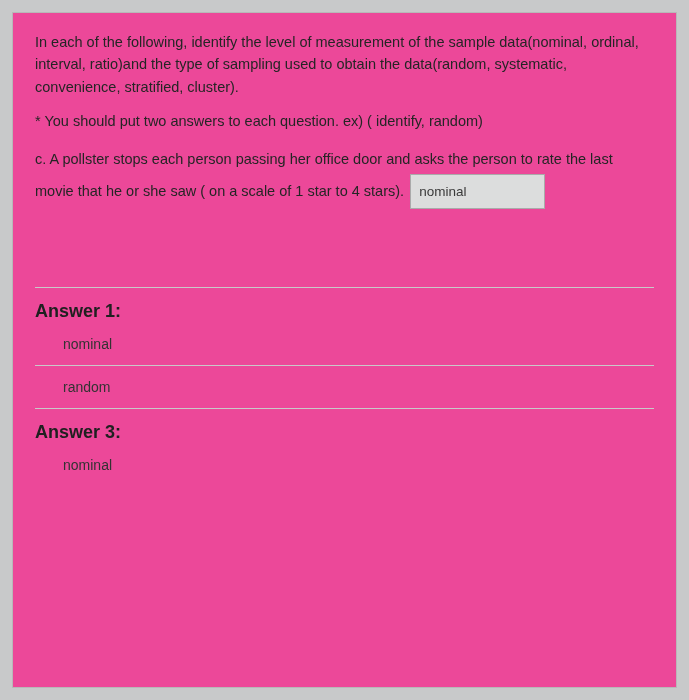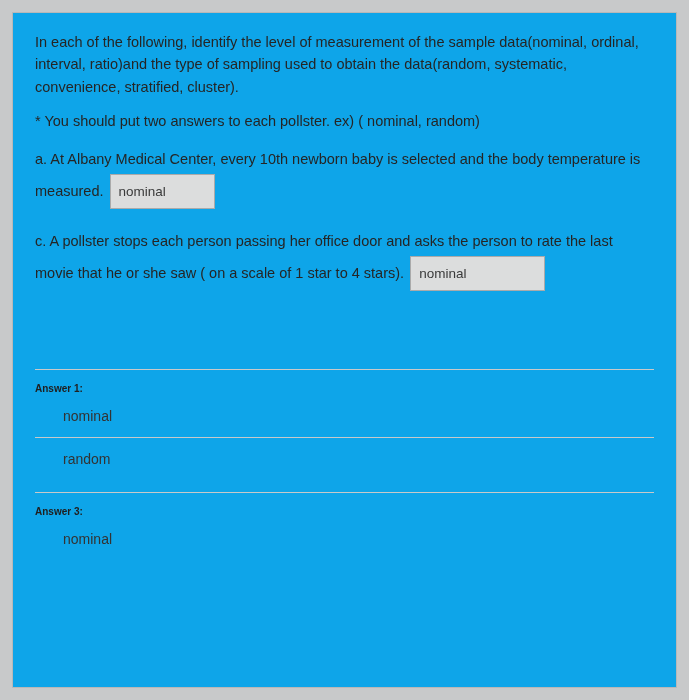--- a/index.html
+++ b/index.html
@@ -7,21 +7,21 @@
       margin: 0;
       padding: 0;
     }
     body {
       background: #c8c9ca;
       font-family: Arial, Helvetica, sans-serif;
       padding: 12px;
       width: 689px;
     }
     .page {
-      background: #0ea5e9;
+      background: #ec4899;
       border: 1px solid #b8b8b8;
       padding: 18px 22px;
       width: 100%;
       min-height: 676px;
     }
     .question-body p {
       font-size: 14.5px;
       line-height: 1.55;
       color: #252525;
       margin-bottom: 12px;
@@ -56,50 +56,45 @@
       height: 50px;
     }
     .answers {
       margin-top: 10px;
     }
     .answer-row {
       border-top: 1px solid #c9c9c9;
       padding: 13px 0;
     }
     .answer-label {
-      font-size: 10px;
+      font-size: 18px;
       font-weight: bold;
       color: #202020;
       margin-bottom: 14px;
     }
     .answer-value {
       font-size: 14px;
       color: #333;
       padding-left: 28px;
     }
     .answer-row:last-child {
       border-bottom: none;
       padding-bottom: 0;
-      margin-top: 12px;
     }
   </style>
 </head>
 <body>
 
 <div class="page">
 
   <div class="question-body">
     <p>In each of the following, identify the level of measurement of the sample data(nominal, ordinal, interval, ratio)and the type of sampling used to obtain the data(random, systematic, convenience, stratified, cluster).</p>
-    <p>* You should put two answers to each pollster.  ex) ( nominal, random)</p>
+    <p>* You should put two answers to each question.  ex) ( identify, random)</p>
   </div>
 
-  <div class="sub-question">
-    <span class="inline-block">a. At Albany Medical Center, every 10th newborn baby is selected and the body temperature is measured.</span>
-    <span class="input-box">nominal</span>
-  </div>
 
 
   <div class="sub-question">
     <span class="inline-block">c. A pollster stops each person passing her office door and asks the person to rate the last movie that he or she saw ( on a scale of 1 star to 4 stars).</span>
     <span class="input-box wide">nominal</span>
   </div>
 
   <div class="spacer"></div>
 
   <div class="answers">

